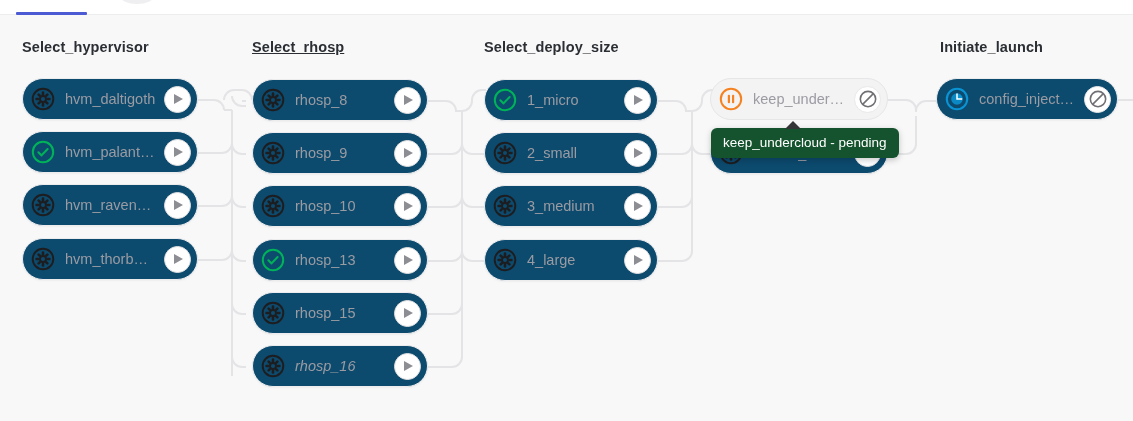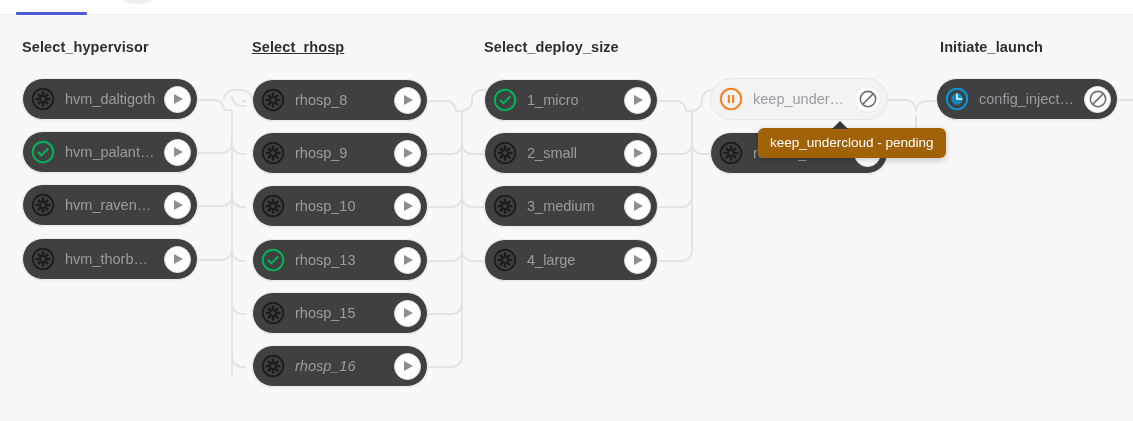--- a/index.html
+++ b/index.html
@@ -56,21 +56,21 @@
     font-weight: bold;
     color: #2b2f33;
     letter-spacing: .1px;
     white-space: nowrap;
   }
 
   
   .node {
     position: absolute;
     height: 42px;
-    background: #404040;
+    background: #0c4a6e;
     border: 1px solid #ececee;
     border-radius: 21px;
     display: flex;
     align-items: center;
     padding: 0 6px 0 7px;
     box-shadow: 0 1px 2px rgba(20,20,30,.045);
   }
   .node.dim {
     background: #f3f3f4;
     border-color: #e6e6e8;
@@ -104,29 +104,28 @@
     width: 0; height: 0;
     border-left: 9px solid #8d8d94;
     border-top: 5.5px solid transparent;
     border-bottom: 5.5px solid transparent;
     margin-left: 2px;
   }
 
   
   .tooltip {
     position: absolute;
-    background: #a16207;
+    background: #14532d;
     color: #ffffff;
     border-radius: 6px;
     font-size: 13.5px;
     padding: 7px 12px 8px 12px;
     white-space: nowrap;
     z-index: 40;
     box-shadow: 0 2px 6px rgba(0,0,0,.22);
-    margin-left: 47px;
   }
   .tooltip::after {
     content: "";
     position: absolute;
     top: -7px; left: 74px;
     border-left: 8px solid transparent;
     border-right: 8px solid transparent;
     border-bottom: 8px solid #353537;
   }
 </style>

